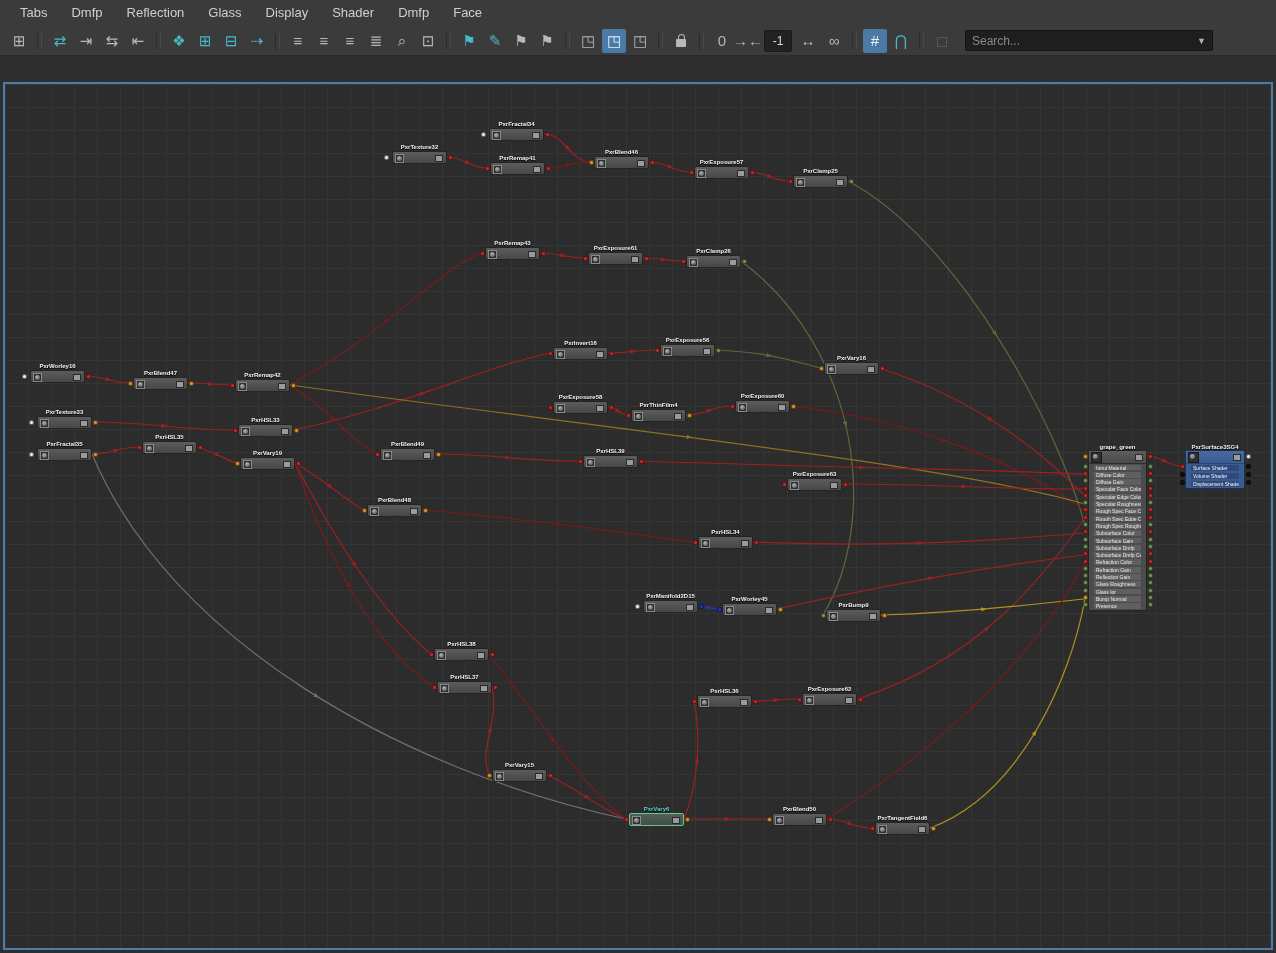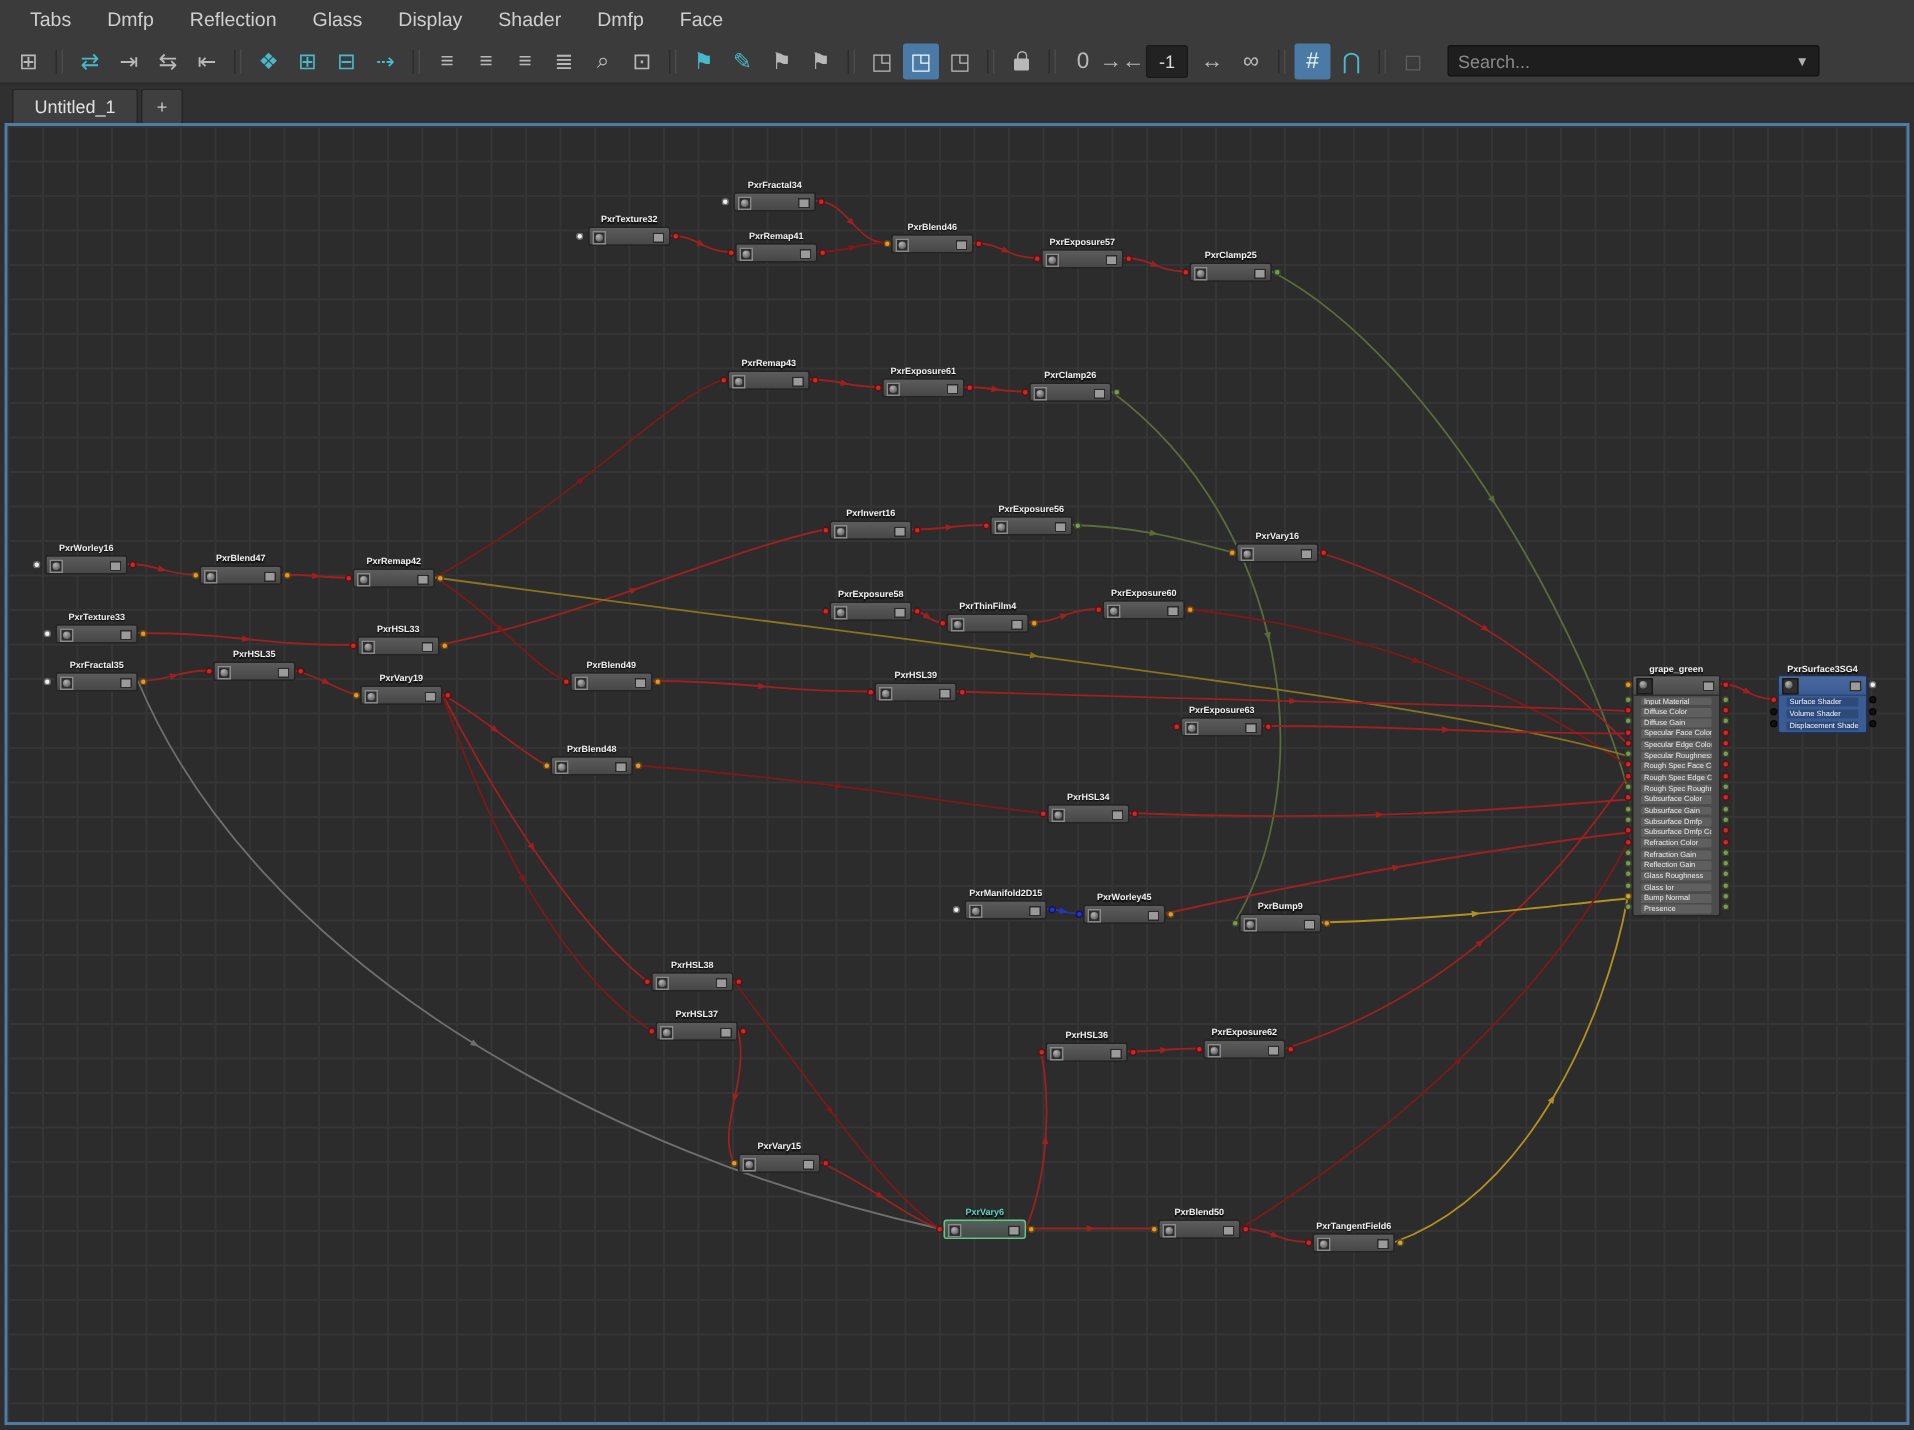--- a/index.html
+++ b/index.html
@@ -721,17 +721,13 @@
       <div class="tb-icon active">#</div>
       <div class="tb-icon teal">⋂</div>
       <div class="tb-sep"></div>
       <div class="tb-icon dim">◻</div>
       <div id="search-combo">
         <span class="ph">Search...</span>
         <span class="arrow">▼</span>
       </div>
     </div>
 
-  <div id="tabbar">
-    <div class="tab">Untitled_1</div>
-    <div class="tab plus">+</div>
-  </div>
 </div>
 
 </body></html>

